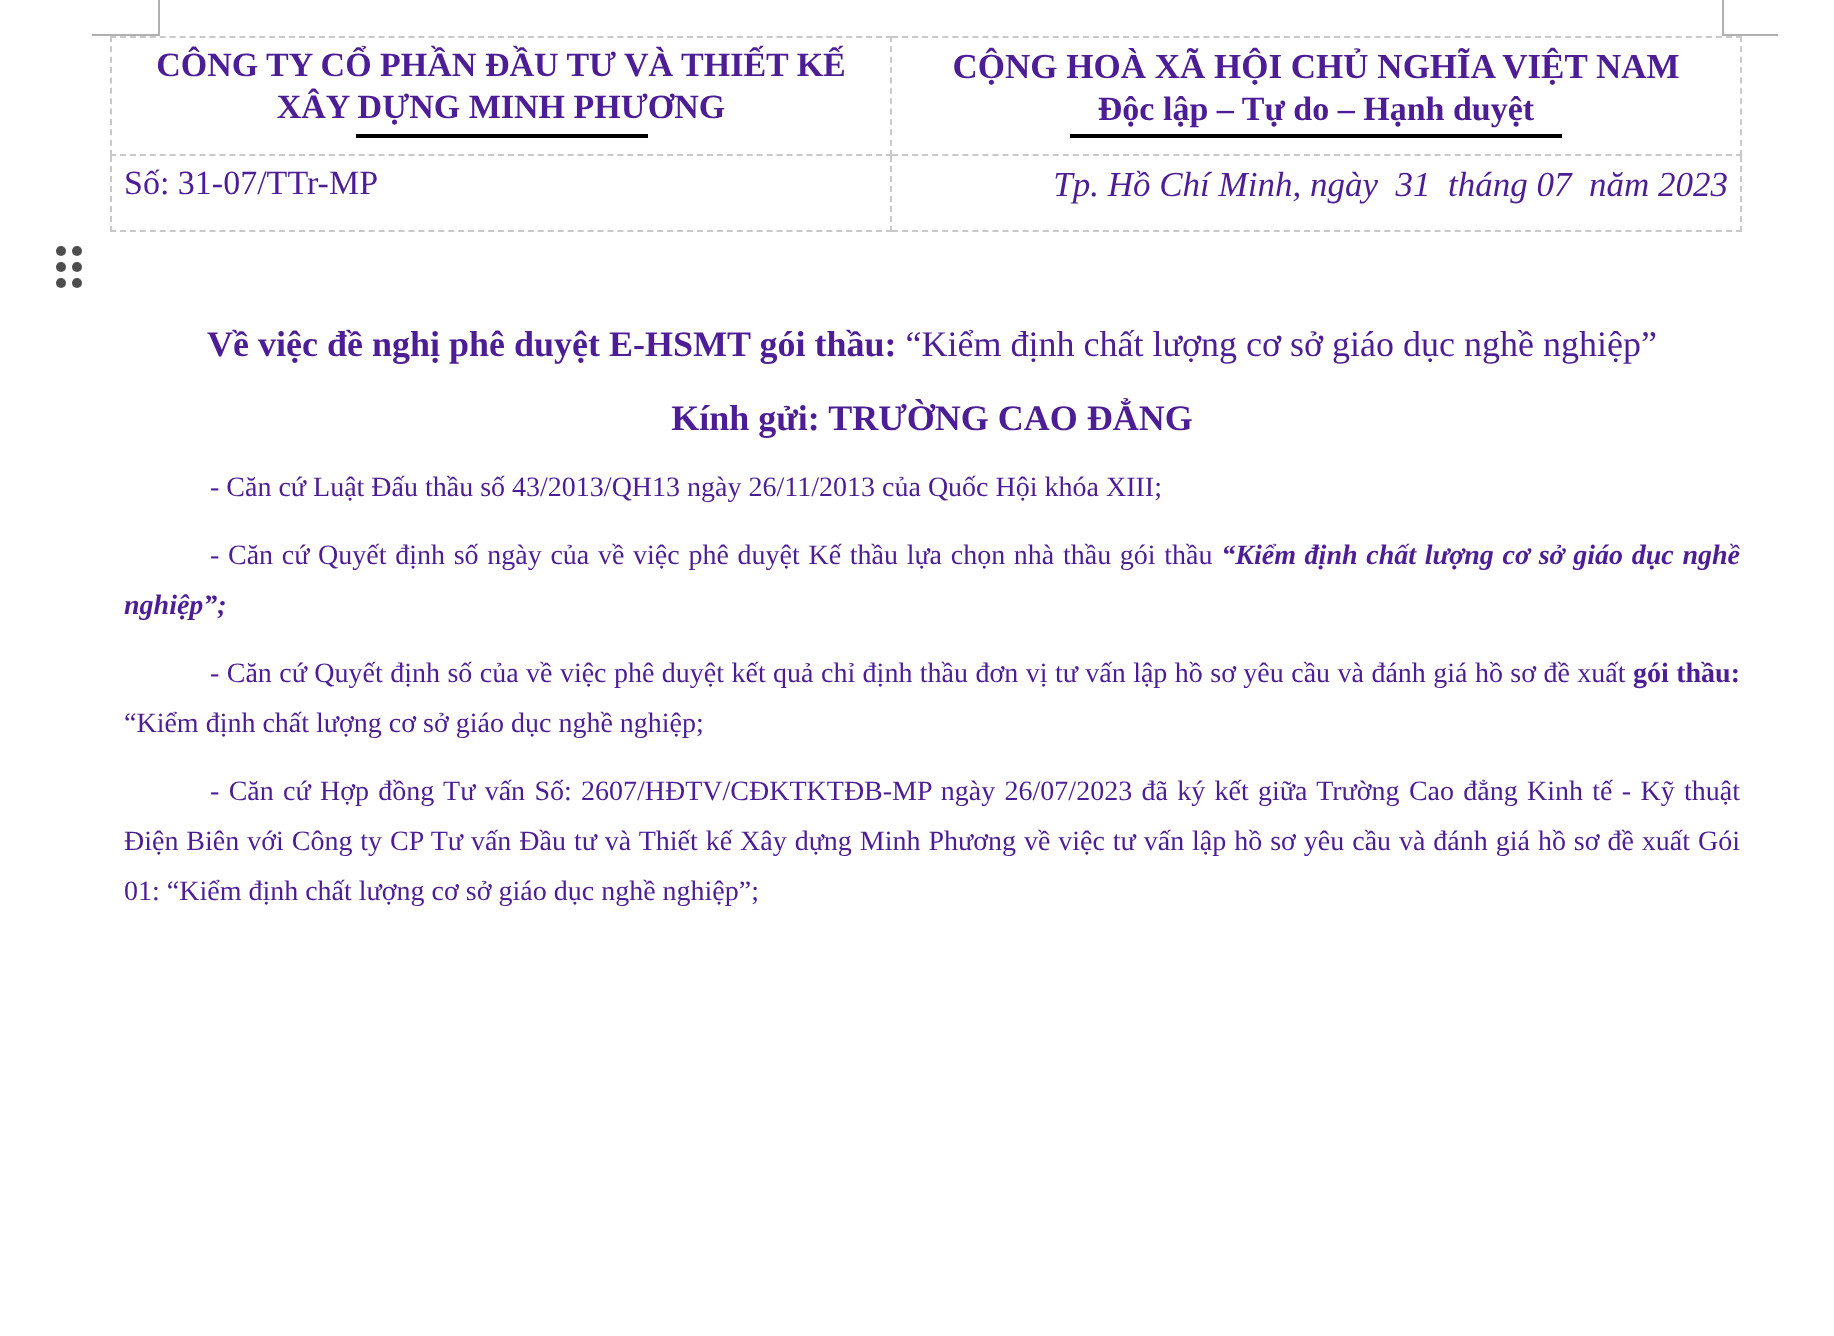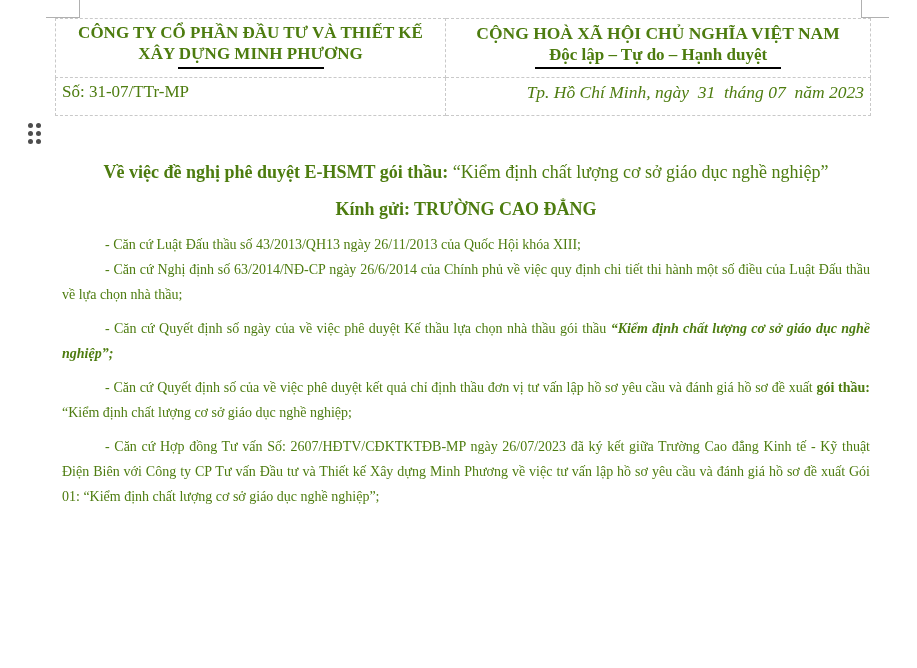--- a/index.html
+++ b/index.html
@@ -4,21 +4,21 @@
 <style>
   * { margin: 0; padding: 0; box-sizing: border-box; }
   html, body { background: #ffffff; }
   .page {
     position: relative;
     width: 917px;
     height: 668px;
     background: #ffffff;
     overflow: hidden;
     font-family: "Liberation Serif", "DejaVu Serif", serif;
-    color: #4d7c0f;
+    color: #4c1d95;
   }
   
   .corner-mark { position: absolute; top: 0; height: 18px; }
   .corner-mark.tl { left: 46px; width: 34px; border-right: 1px solid #b0b0b0; border-bottom: 1px solid #b0b0b0; }
   .corner-mark.tr { left: 861px; width: 28px; border-left: 1px solid #b0b0b0; border-bottom: 1px solid #b0b0b0; }
   
   .drag-handle {
     position: absolute; left: 26px; top: 121px;
     display: grid; grid-template-columns: 5px 5px; grid-template-rows: 5px 5px 5px;
     column-gap: 3px; row-gap: 3px; cursor: grab; padding: 2px;
@@ -94,20 +94,19 @@
       <td class="col-right place-date">Tp. Hồ Chí Minh, ngày  31  tháng 07  năm 2023</td>
     </tr>
   </tbody>
     </table>
 
   <div class="doc-body">
     <p class="doc-subject"><span class="subject-bold">Về việc đề nghị phê duyệt E-HSMT gói thầu: </span><span>“Kiểm định chất lượng cơ sở giáo dục nghề nghiệp”</span></p>
     <div class="doc-recipient">Kính gửi: TRƯỜNG CAO ĐẲNG</div>
     <div class="paragraphs">
         <p class=""><span class="seg-normal">- Căn cứ Luật Đấu thầu số 43/2013/QH13 ngày 26/11/2013 của Quốc Hội khóa XIII;</span></p>
-        <p class=""><span class="seg-normal">- Căn cứ Nghị định số 63/2014/NĐ-CP ngày 26/6/2014 của Chính phủ về việc quy định chi tiết thi hành một số điều của Luật Đấu thầu về lựa chọn nhà thầu;</span></p>
         <p class="space-before"><span class="seg-normal">- Căn cứ Quyết định số ngày của về việc phê duyệt Kế thầu lựa chọn nhà thầu gói thầu </span><span class="seg-bold-italic">“Kiểm định chất lượng cơ sở giáo dục nghề nghiệp”;</span></p>
         <p class="space-before"><span class="seg-normal">- Căn cứ Quyết định số của về việc phê duyệt kết quả chỉ định thầu đơn vị tư vấn lập hồ sơ yêu cầu và đánh giá hồ sơ đề xuất </span><span class="seg-bold">gói thầu:</span><span class="seg-normal"> “Kiểm định chất lượng cơ sở giáo dục nghề nghiệp;</span></p>
         <p class="space-before"><span class="seg-normal">- Căn cứ Hợp đồng Tư vấn Số: 2607/HĐTV/CĐKTKTĐB-MP ngày 26/07/2023 đã ký kết giữa Trường Cao đẳng Kinh tế - Kỹ thuật Điện Biên với Công ty CP Tư vấn Đầu tư và Thiết kế Xây dựng Minh Phương về việc tư vấn lập hồ sơ yêu cầu và đánh giá hồ sơ đề xuất Gói 01: “Kiểm định chất lượng cơ sở giáo dục nghề nghiệp”;</span></p>
       </div>
   </div>
 
 </div>
 
 </body></html>

